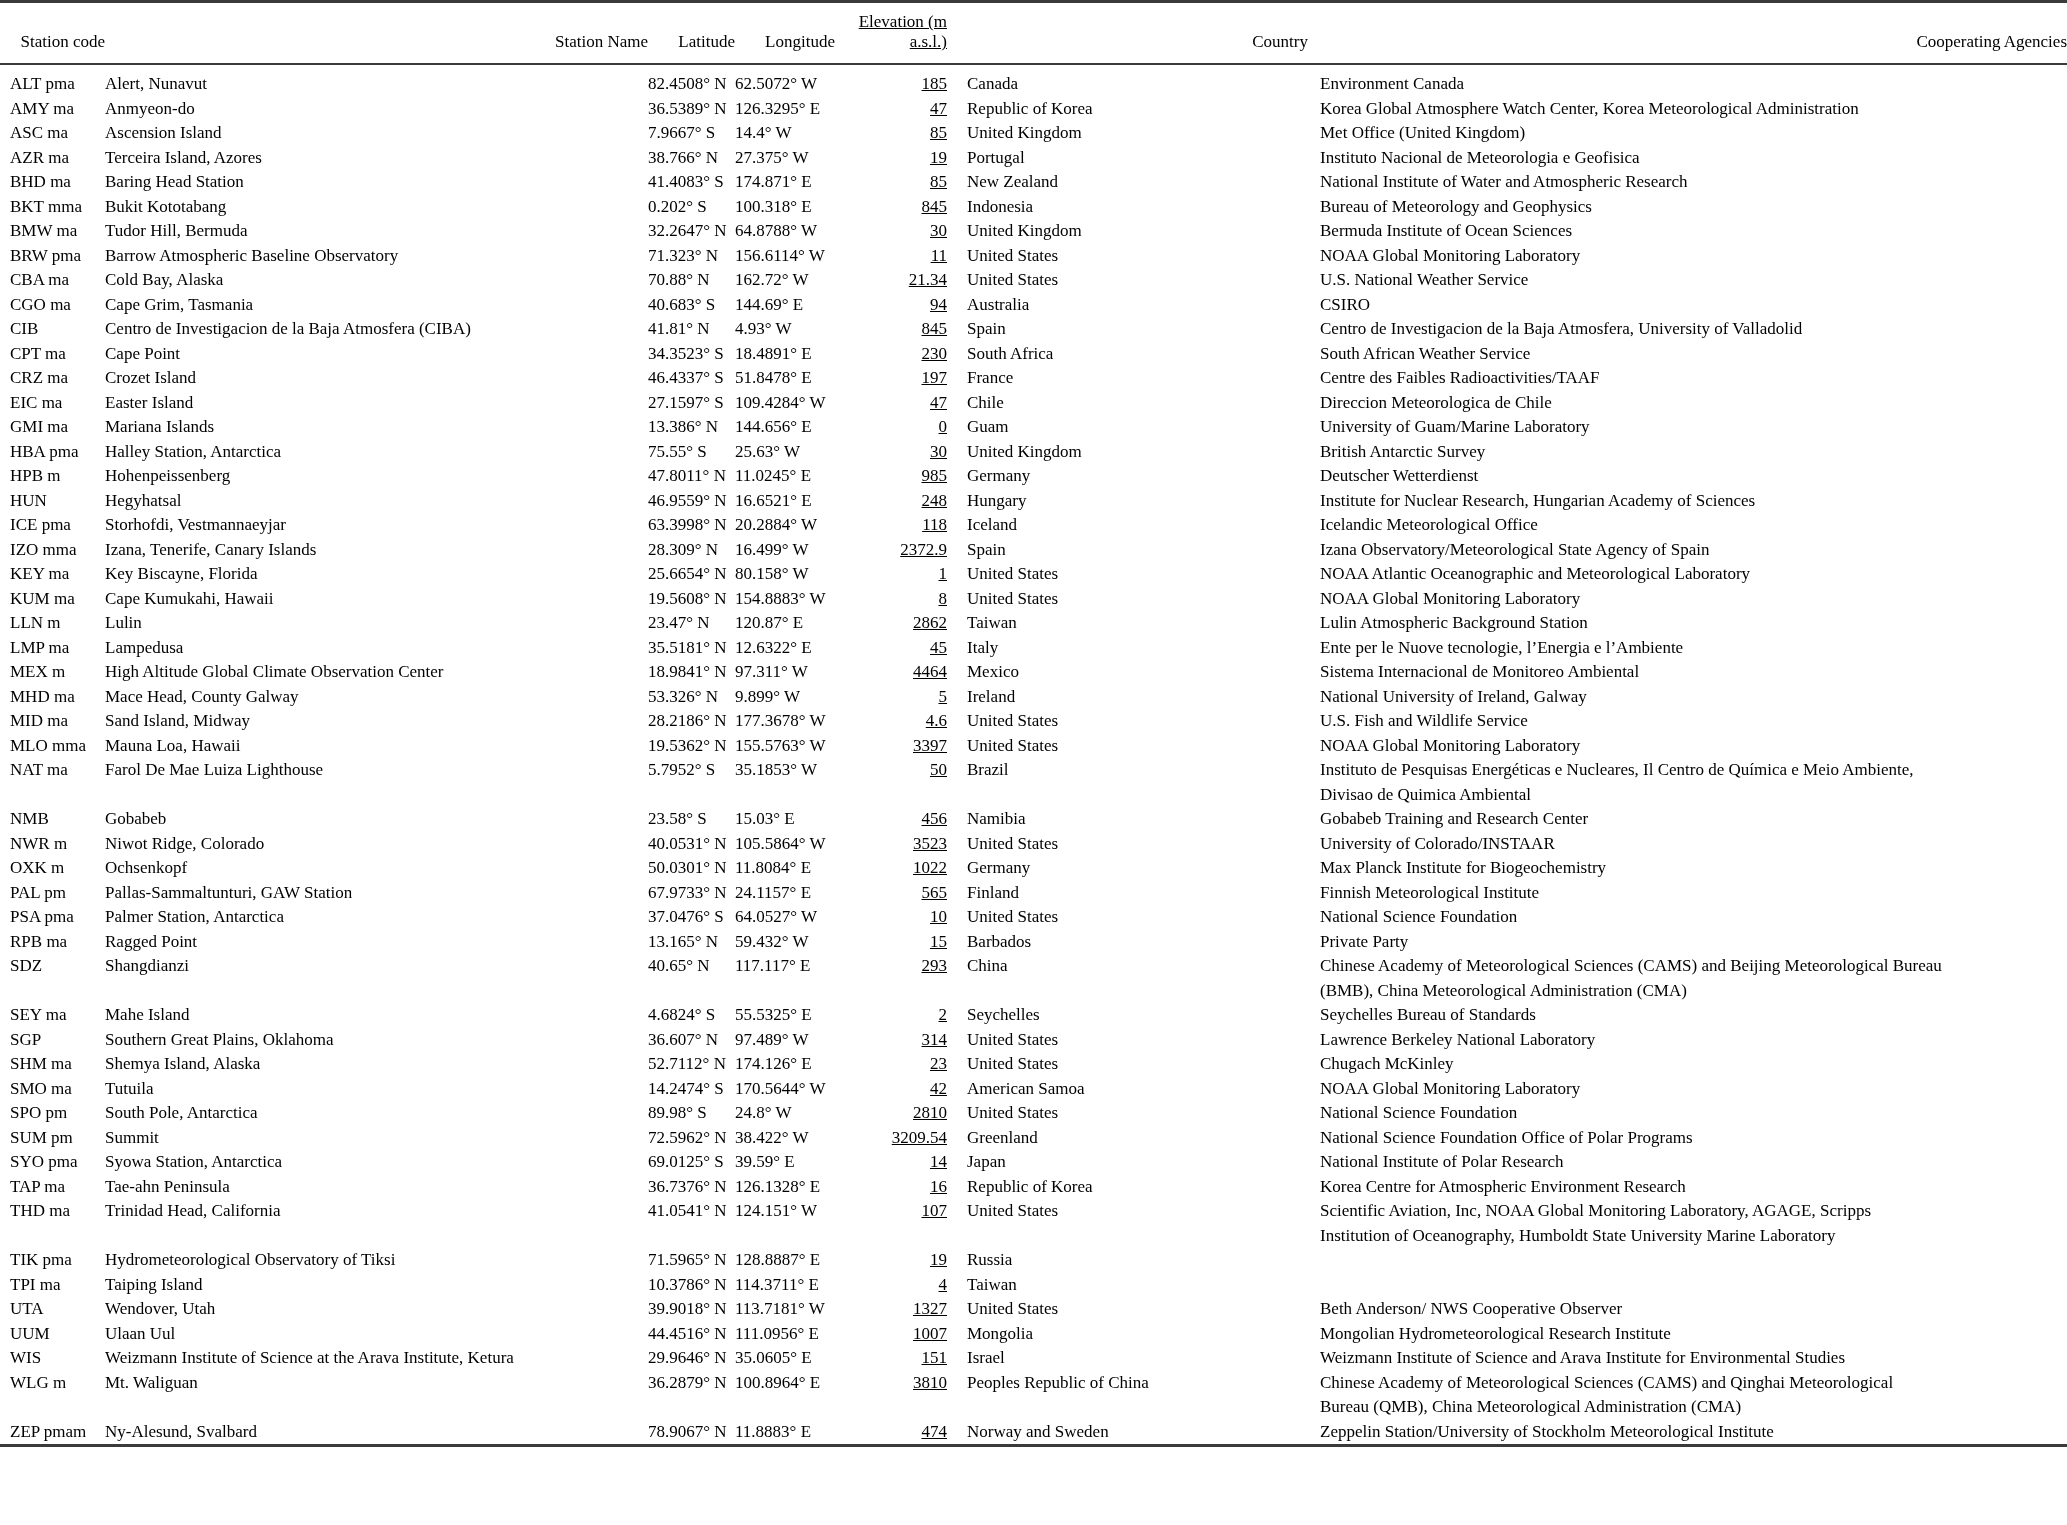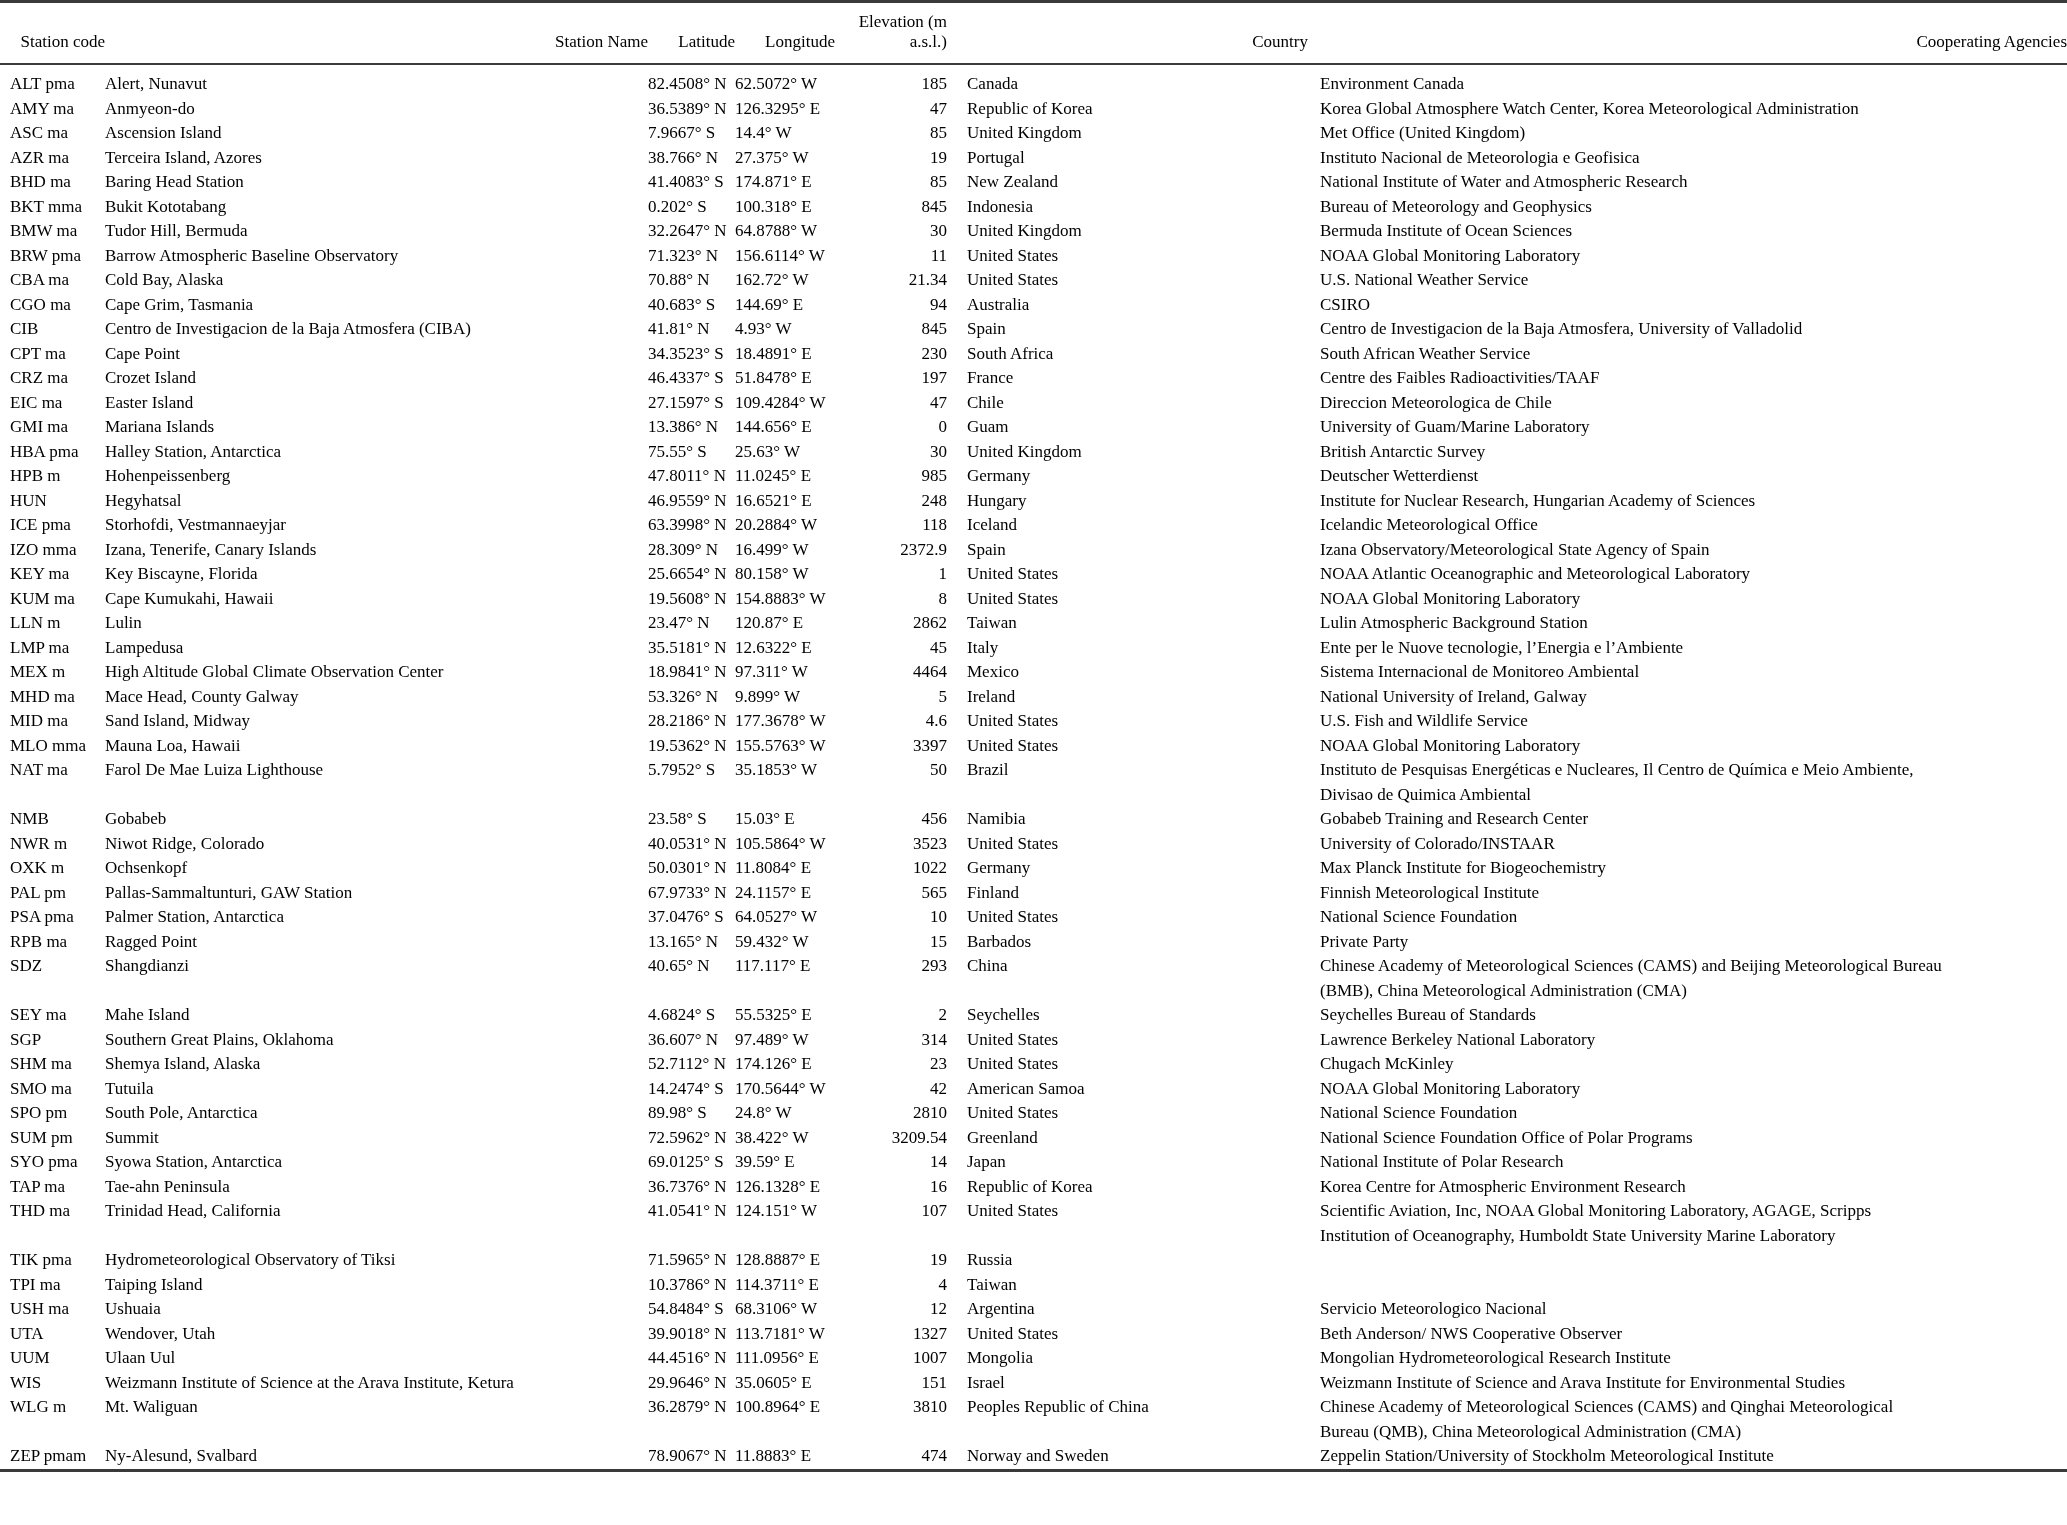--- a/index.html
+++ b/index.html
@@ -31,21 +31,21 @@
     line-height: 20px;
     border-bottom: 2px solid #3a3a3a;
   }
   tbody td {
     vertical-align: top;
     line-height: 24.5px;
     padding: 0;
   }
   tbody tr:first-child td { padding-top: 7px; }
   .c0 { padding-left: 10px !important; }
-  .c4 { text-align: right; padding-right: 8px !important; }
+  .c4 { text-align: right; padding-right: 8px !important; text-decoration: underline; }
   .c5 { padding-left: 12px !important; }
   .c6 { padding-left: 12px !important; white-space: pre-line; }
 </style>
 </head>
 <body>
 
 <div class="page">
   <table class="stations">
     <colgroup>
       <col style="width:105px">
@@ -488,29 +488,20 @@
         <tr>
           <td class="c0">TPI ma</td>
           <td class="c1">Taiping Island</td>
           <td class="c2">10.3786° N</td>
           <td class="c3">114.3711° E</td>
           <td class="c4">4</td>
           <td class="c5">Taiwan</td>
           <td class="c6"></td>
         </tr>
         <tr>
-          <td class="c0">USH ma</td>
-          <td class="c1">Ushuaia</td>
-          <td class="c2">54.8484° S</td>
-          <td class="c3">68.3106° W</td>
-          <td class="c4">12</td>
-          <td class="c5">Argentina</td>
-          <td class="c6">Servicio Meteorologico Nacional</td>
-        </tr>
-        <tr>
           <td class="c0">UTA</td>
           <td class="c1">Wendover, Utah</td>
           <td class="c2">39.9018° N</td>
           <td class="c3">113.7181° W</td>
           <td class="c4">1327</td>
           <td class="c5">United States</td>
           <td class="c6">Beth Anderson/ NWS Cooperative Observer</td>
         </tr>
         <tr>
           <td class="c0">UUM</td>

